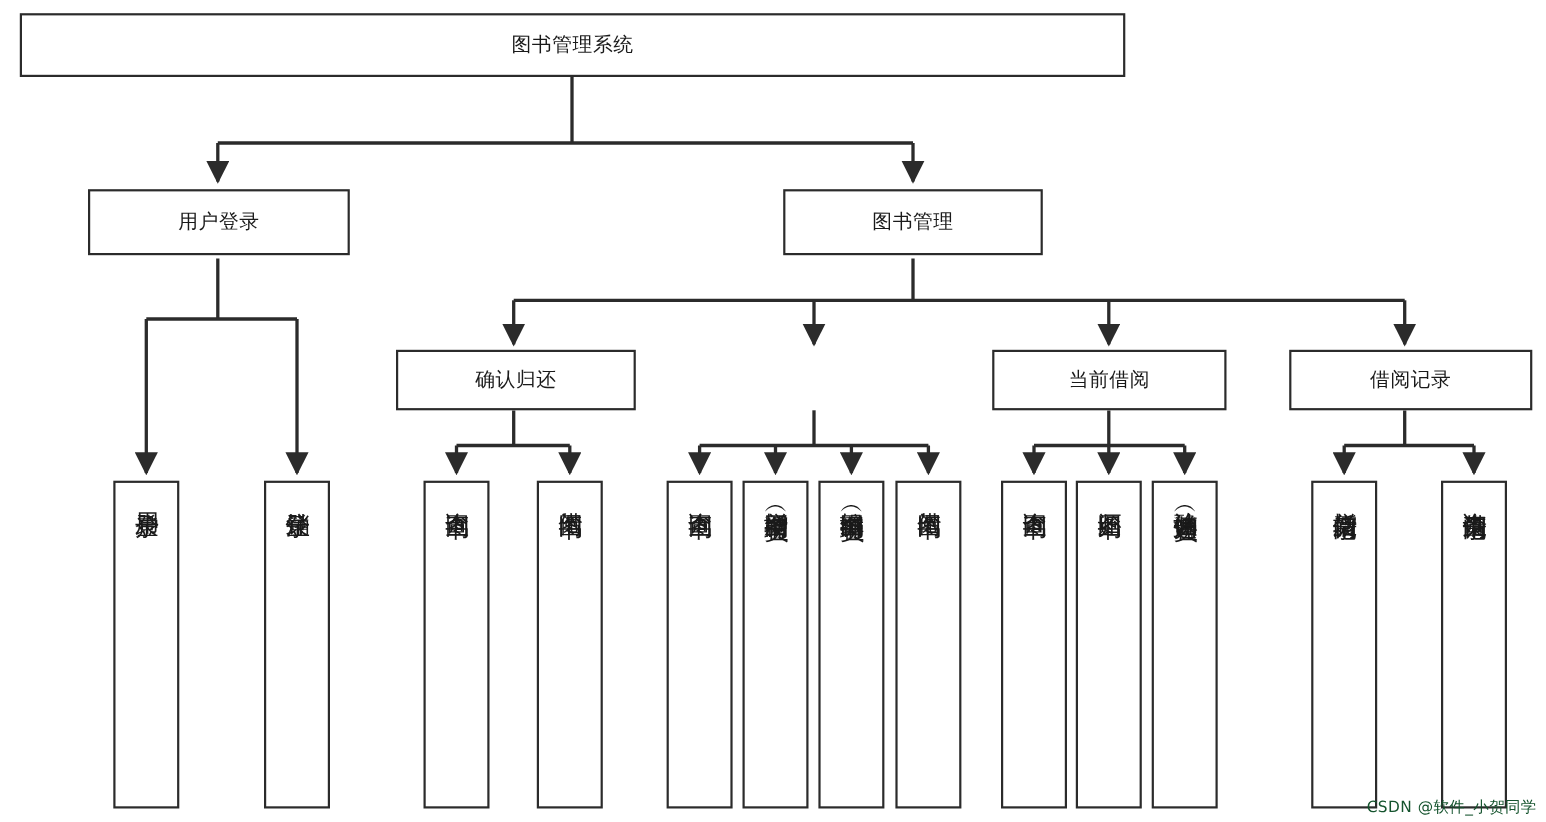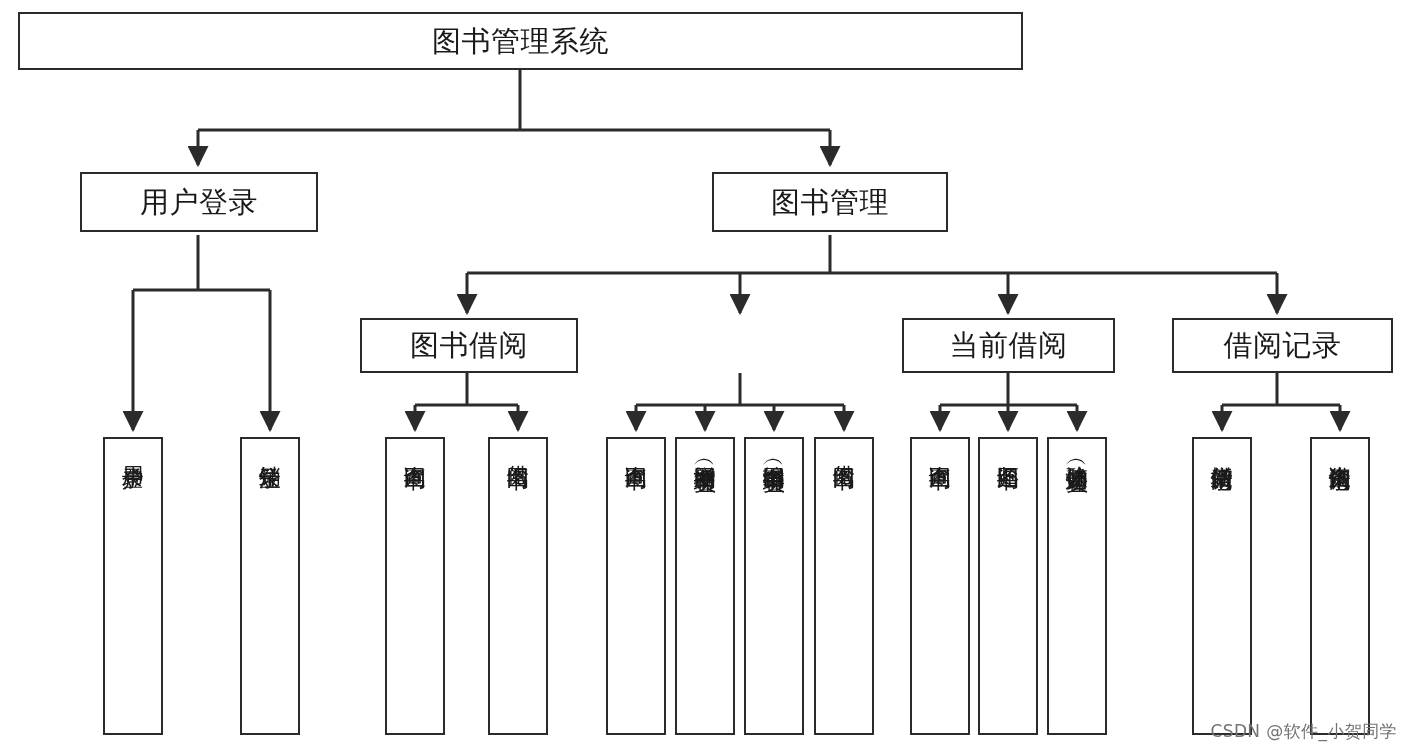--- a/index.html
+++ b/index.html
@@ -39,41 +39,41 @@
   }
   .node .label {
     display: block;
     text-align: center;
     line-height: 1.18;
     white-space: nowrap;
   }
   .node-root .label,
   .node-l1 .label,
   .node-l2 .label {
-    font-size: 29px;
+    font-size: 18px;
     letter-spacing: 0.5px;
   }
   .node-leaf {
     align-items: flex-start;
     justify-content: center;
     padding-top: 9px;
   }
   .node-leaf .label {
     writing-mode: vertical-rl;
     text-orientation: upright;
     font-size: 22px;
     line-height: 1.16;
     letter-spacing: 1px;
   }
   .watermark {
     position: absolute;
     right: 8px;
     bottom: 4px;
-    font-size: 17px;
-    color: #737373;
+    font-size: 14px;
+    color: #14532d;
     letter-spacing: 0.4px;
     z-index: 3;
     white-space: nowrap;
   }
 </style>
 </head>
 <body>
 
 <div id="canvas">
 
@@ -133,21 +133,21 @@
 
   <div class="node node-l1" style="left:80px; top:172px; width:238px; height:60px;">
     <span class="label">用户登录</span>
   </div>
 
   <div class="node node-l1" style="left:712px; top:172px; width:236px; height:60px;align-items:center;">
     <span class="label">图书管理</span>
   </div>
 
   <div class="node node-l2" style="left:360px; top:318px; width:218px; height:55px;">
-    <span class="label">图书借阅</span>
+    <span class="label">确认归还</span>
   </div>
 
 
   <div class="node node-l2" style="left:902px; top:318px; width:213px; height:55px;">
     <span class="label">当前借阅</span>
   </div>
 
   <div class="node node-l2" style="left:1172px; top:318px; width:221px; height:55px;">
     <span class="label">借阅记录</span>
   </div>

